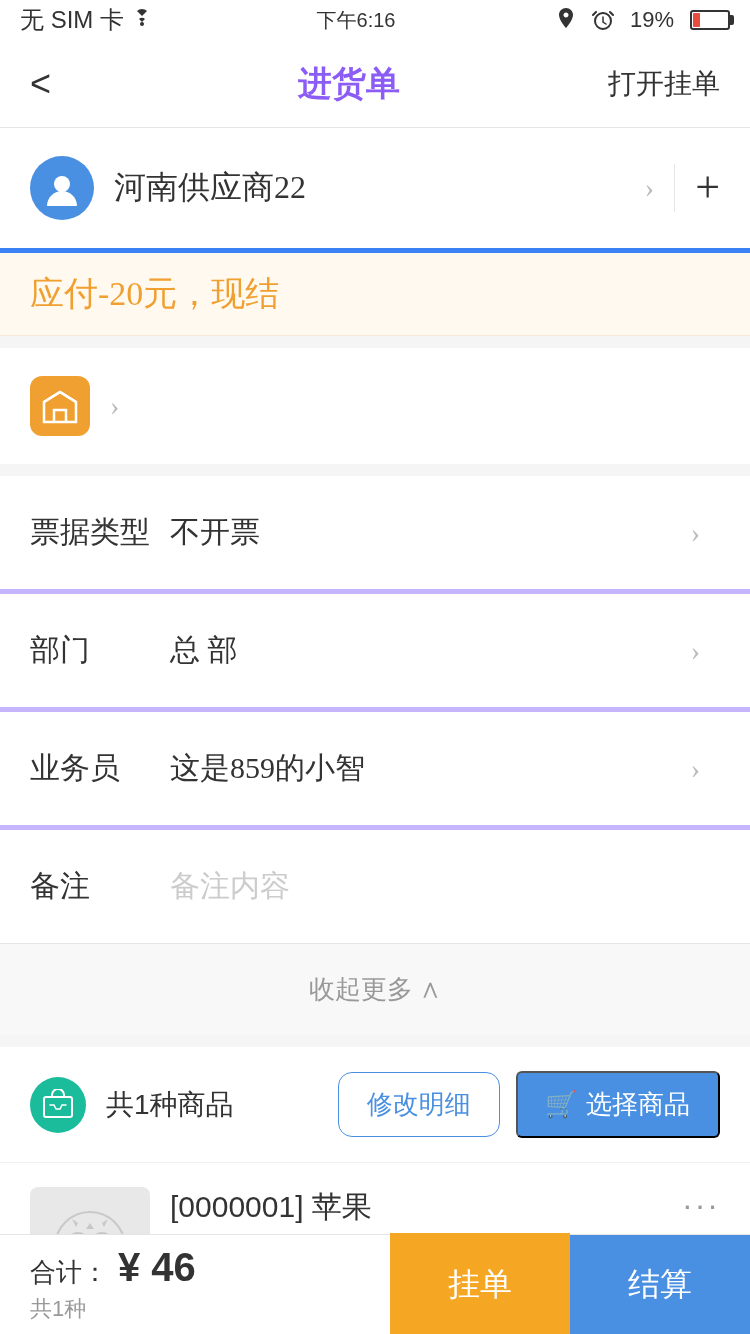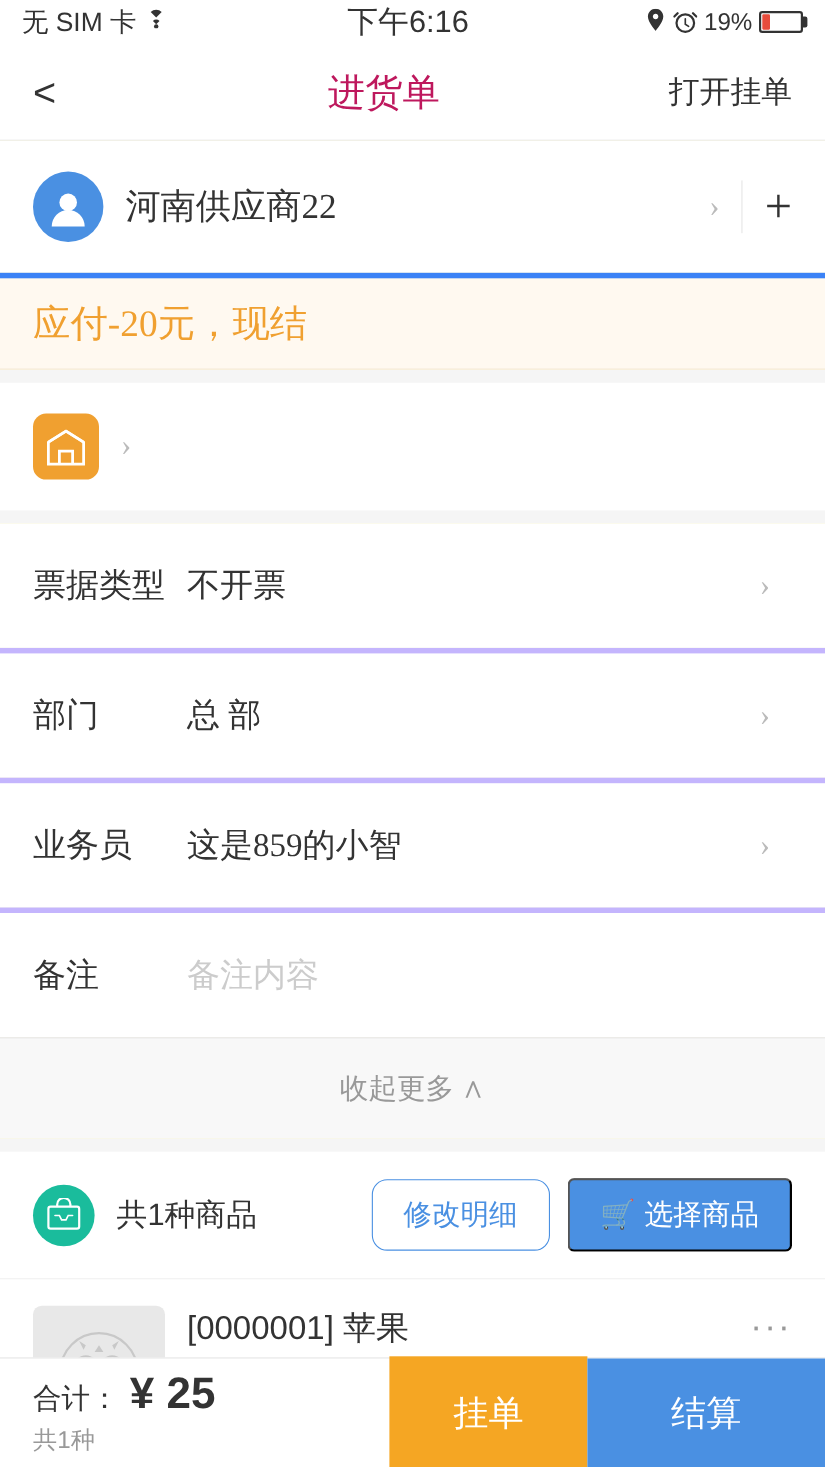--- a/index.html
+++ b/index.html
@@ -19,22 +19,22 @@
       background: #fff;
       height: 40px;
       display: flex;
       align-items: center;
       justify-content: space-between;
       padding: 0 20px;
       font-size: 24px;
       color: #333;
     }
     .status-left { display: flex; align-items: flex-start; gap: 4px; }
-    .status-center { font-size: 28px; font-weight: 500; }
-    .status-right { display: flex; align-items: center; gap: 6px; font-size: 22px; }
+    .status-center { font-size: 20px; font-weight: 500; }
+    .status-right { display: flex; align-items: center; gap: 16px; font-size: 22px; }
     .battery-icon {
       display: inline-block;
       width: 40px;
       height: 20px;
       border: 2px solid #333;
       border-radius: 3px;
       position: relative;
     }
     .battery-icon::after {
       content: '';
@@ -68,22 +68,22 @@
       border-bottom: 1px solid #e5e5e5;
     }
     .nav-back {
       font-size: 36px;
       color: #333;
       cursor: pointer;
       width: 60px;
     }
     .nav-title {
       font-size: 34px;
-      font-weight: 400;
-      color: #be185d;
+      font-weight: 700;
+      color: #8b5cf6;
     }
     .nav-action {
       font-size: 28px;
       color: #333;
       cursor: pointer;
     }
 
     
     .section {
       background: #fef9c3;
@@ -338,21 +338,21 @@
       height: 104px;
       background: #f5a623;
       color: #fff;
       font-size: 32px;
       display: flex;
       align-items: center;
       justify-content: center;
       cursor: pointer;
     }
     .btn-checkout {
-      width: 216px;
+      width: 180px;
       height: 100px;
       background: #4a90e2;
       color: #fff;
       font-size: 32px;
       display: flex;
       align-items: center;
       justify-content: center;
       cursor: pointer;
     }
 
@@ -497,19 +497,19 @@
     <div class="product-more">···</div>
   </div>
 </div>
 
 <div style="height: 100px;"></div>
 
 <div class="bottom-bar">
   <div class="bottom-total">
     <div class="bottom-total-row">
       <span class="total-label">合计：</span>
-      <span class="total-amount">¥ 25</span>
+      <span class="total-amount">¥ 46</span>
     </div>
     <div class="total-count">共1种</div>
   </div>
   <div class="btn-hang">挂单</div>
   <div class="btn-checkout">结算</div>
 </div>
 
 </body></html>

